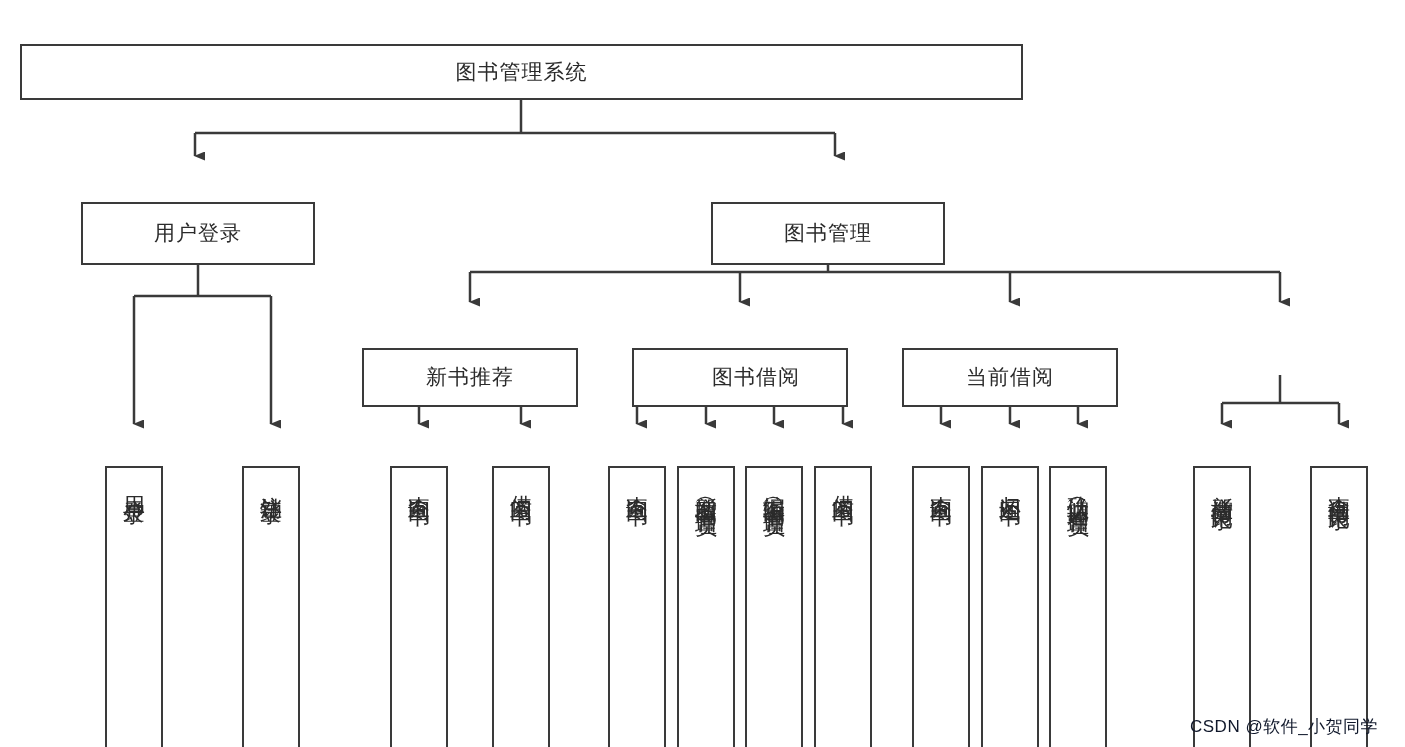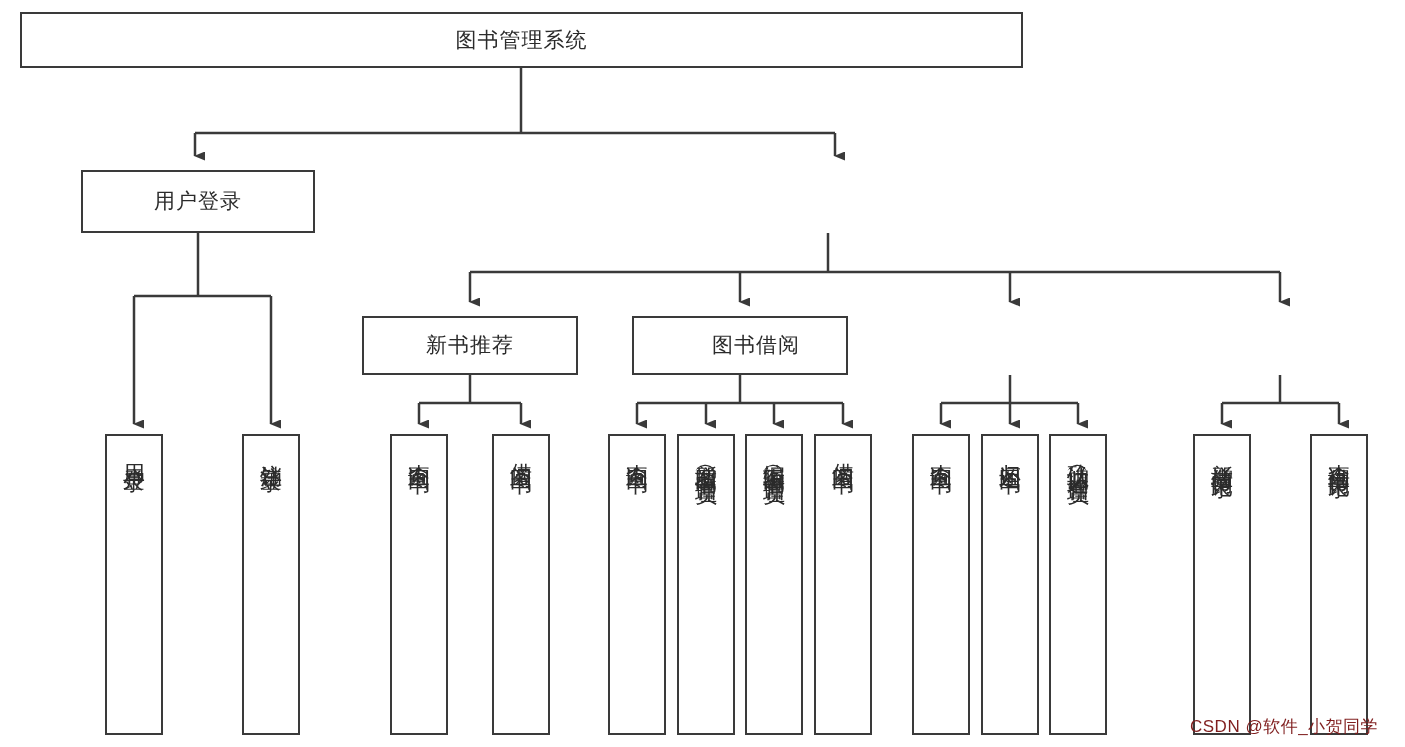--- a/index.html
+++ b/index.html
@@ -29,20 +29,21 @@
   .node {
     position: absolute;
     box-sizing: border-box;
     border: 2px solid #3a3a3a;
     background: #ffffff;
     display: flex;
     align-items: center;
     justify-content: center;
     color: #2b2b2b;
     z-index: 2;
+    margin-top: 32px;
   }
   .node-label {
     display: block;
     text-align: center;
     line-height: 1.18;
     white-space: nowrap;
   }
   
   .node.horiz .node-label {
     font-size: 21px;
@@ -57,21 +58,21 @@
     writing-mode: vertical-rl;
     text-orientation: upright;
     font-size: 22px;
     letter-spacing: 3px;
     line-height: 1;
     white-space: nowrap;
   }
   .watermark {
     position: absolute;
     font-size: 17px;
-    color: #7f1d1d;
+    color: #0f172a;
     white-space: nowrap;
     z-index: 5;
     letter-spacing: 0.5px;
   }
 </style>
 </head>
 <body>
 
 <div id="diagram-root">
 
@@ -125,26 +126,32 @@
     </g>
   </svg>
 
   <div class="node horiz" style="left:20px; top:12px; width:1003px; height:56px;">
     <span class="node-label">图书管理系统</span>
   </div>
 
   <div class="node horiz" style="left:81px; top:170px; width:234px; height:63px;">
     <span class="node-label">用户登录</span>
   </div>
+  <div class="node horiz" style="left:711px; top:170px; width:234px; height:63px;">
+    <span class="node-label">图书管理</span>
+  </div>
 
   <div class="node horiz" style="left:362px; top:316px; width:216px; height:59px;align-items:center;">
     <span class="node-label">新书推荐</span>
   </div>
   <div class="node horiz" style="left:632px; top:316px; width:216px; height:59px;padding-left:32px;">
     <span class="node-label">图书借阅</span>
+  </div>
+  <div class="node horiz" style="left:902px; top:316px; width:216px; height:59px;">
+    <span class="node-label">当前借阅</span>
   </div>
 
   <div class="node vert" style="left:105px; top:434px; width:58px; height:301px;">
     <span class="node-label">用户登录</span>
   </div>
   <div class="node vert" style="left:242px; top:434px; width:58px; height:301px;">
     <span class="node-label">注销登录</span>
   </div>
 
   <div class="node vert" style="left:390px; top:434px; width:58px; height:301px;">

